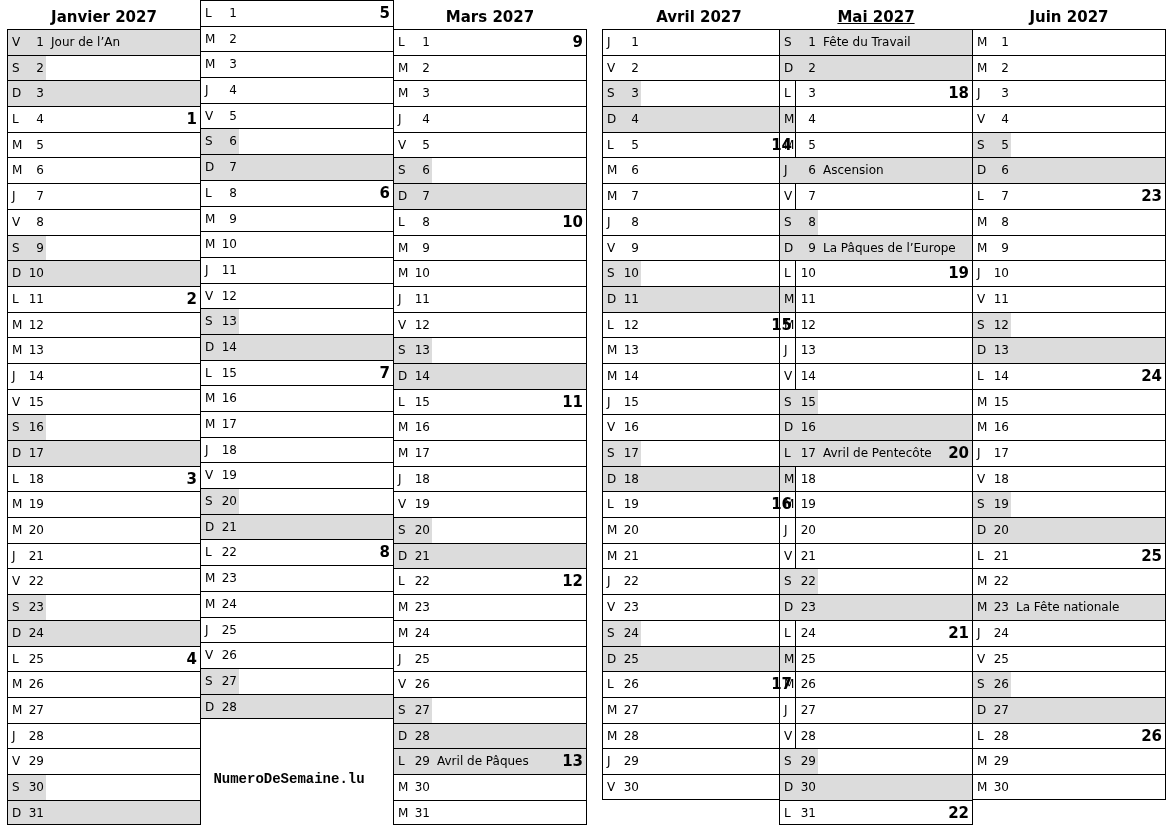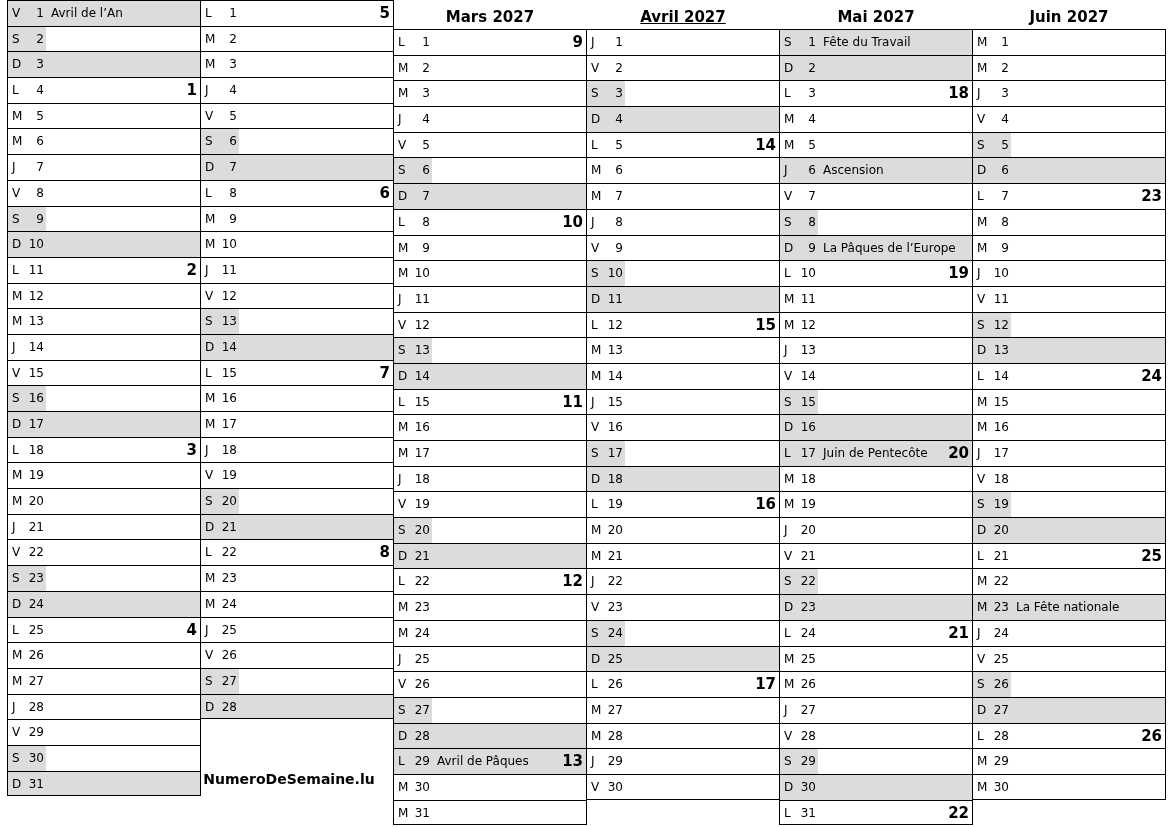--- a/index.html
+++ b/index.html
@@ -8,32 +8,33 @@
   .mtitle{height:29px;line-height:34px;text-align:center;font-weight:bold;font-size:15px;}
   .rows{border-left:1px solid #000;border-right:1px solid #000;}
   .row{position:relative;height:25.7px;box-sizing:border-box;border-top:1px solid #000;font-size:12px;line-height:24px;}
   .row:last-child{border-bottom:1px solid #000;}
   .row.sun,.row.hol{background:#dcdcdc;}
   .row .satbg{position:absolute;left:0;top:0;bottom:0;width:38px;background:#dcdcdc;}
   .row .dl{position:absolute;left:4px;top:0;}
   .row .dn{position:absolute;left:20px;top:0;width:16px;text-align:right;}
   .row .hn{position:absolute;left:43px;top:0;white-space:nowrap;}
   .row .wk{position:absolute;right:3px;top:0;font-weight:bold;font-size:15px;}
-  .site{position:absolute;left:200px;top:771px;width:178px;text-align:center;font-weight:bold;font-size:14px;}
+  .site{position:absolute;left:200px;top:771px;width:178px;text-align:center;font-weight:bold;font-size:14px;font-family:Liberation Mono, monospace;}
 </style>
 </head>
 <body>
 
 <div id="cal">
     <div class="month" style="left: 7px;">
+      <div class="mtitle">Janvier 2027</div>
       <div class="rows">
         <div class="row hol">
           <span class="dl">V</span>
           <span class="dn">1</span>
-          <span class="hn">Avril de l’An</span>
+          <span class="hn">Jour de l’An</span>
         </div>
         <div class="row">
           <span class="satbg"></span>
           <span class="dl">S</span>
           <span class="dn">2</span>
         </div>
         <div class="row sun">
           <span class="dl">D</span>
           <span class="dn">3</span>
         </div>
@@ -415,21 +416,21 @@
         <div class="row">
           <span class="dl">M</span>
           <span class="dn">30</span>
         </div>
         <div class="row">
           <span class="dl">M</span>
           <span class="dn">31</span>
         </div>
       </div>
     </div>
-    <div class="month" style="left: 586px; text-decoration: underline;">
+    <div class="month" style="left: 602px;">
       <div class="mtitle">Avril 2027</div>
       <div class="rows">
         <div class="row">
           <span class="dl">J</span>
           <span class="dn">1</span>
         </div>
         <div class="row">
           <span class="dl">V</span>
           <span class="dn">2</span>
         </div>
@@ -548,21 +549,21 @@
         <div class="row">
           <span class="dl">J</span>
           <span class="dn">29</span>
         </div>
         <div class="row">
           <span class="dl">V</span>
           <span class="dn">30</span>
         </div>
       </div>
     </div>
-    <div class="month" style="left: 779px;">
+    <div class="month" style="left: 779px; text-decoration: underline;">
       <div class="mtitle">Mai 2027</div>
       <div class="rows">
         <div class="row hol">
           <span class="dl">S</span>
           <span class="dn">1</span>
           <span class="hn">Fête du Travail</span>
         </div>
         <div class="row sun">
           <span class="dl">D</span>
           <span class="dn">2</span>
@@ -625,21 +626,21 @@
           <span class="dl">S</span>
           <span class="dn">15</span>
         </div>
         <div class="row sun">
           <span class="dl">D</span>
           <span class="dn">16</span>
         </div>
         <div class="row hol">
           <span class="dl">L</span>
           <span class="dn">17</span>
-          <span class="hn">Juin de Pentecôte</span>
+          <span class="hn">Avril de Pentecôte</span>
           <span class="wk">20</span>
         </div>
         <div class="row">
           <span class="dl">M</span>
           <span class="dn">18</span>
         </div>
         <div class="row">
           <span class="dl">M</span>
           <span class="dn">19</span>
         </div>

